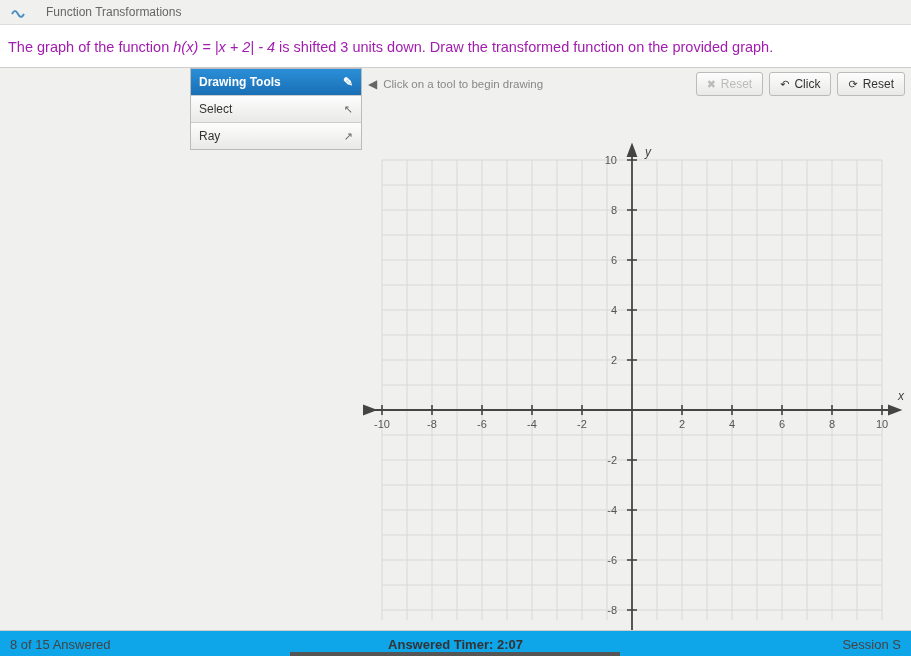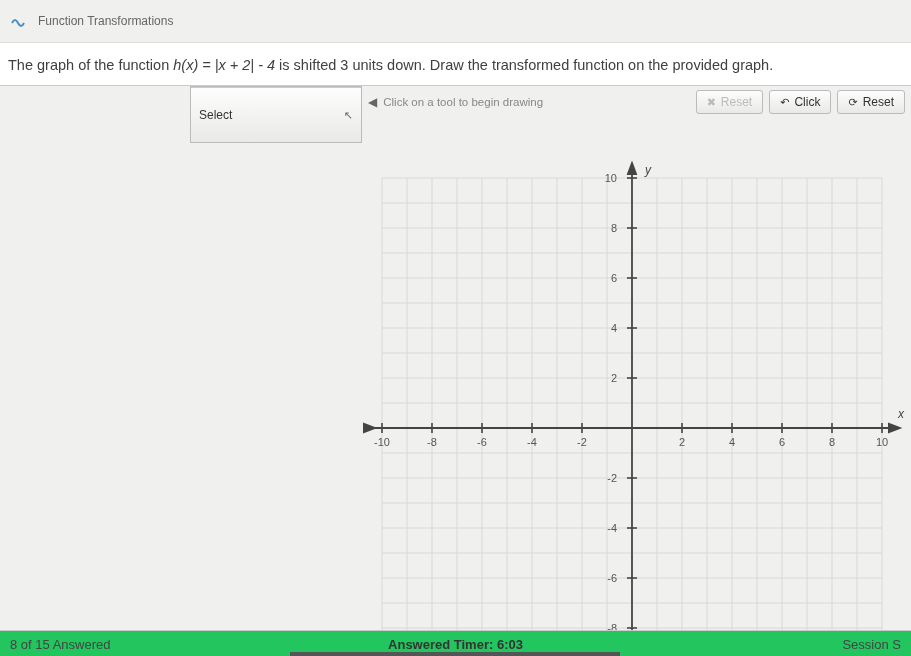--- a/index.html
+++ b/index.html
@@ -5,37 +5,37 @@
     * { margin: 0; padding: 0; box-sizing: border-box; }
     body {
       font-family: Arial, sans-serif;
       background: #f0f0ee;
       width: 911px;
       height: 656px;
       overflow: hidden;
       position: relative;
     }
     .top-partial {
-      padding: 13px 10px;
+      padding: 4px 10px;
       font-size: 12px;
       color: #666;
       border-bottom: 1px solid #ddd;
       display: flex;
       align-items: center;
-      gap: 12px;
+      gap: 20px;
     }
     .top-partial .wave-icon {
       width: 16px; height: 16px;
       display: inline-block;
     }
     .question-bar {
       background: #fff;
       padding: 14px 8px 12px 8px;
       font-size: 14.5px;
-      color: #404040;
+      color: #a21caf;
       border-bottom: 1px solid #ccc;
     }
     .question-bar i { font-style: italic; }
     .workarea {
       display: flex;
       position: relative;
       height: 560px;
     }
     .tool-panel {
       width: 172px;
@@ -51,21 +51,21 @@
       font-weight: bold;
       padding: 6px 8px;
       display: flex;
       justify-content: space-between;
       align-items: center;
     }
     .tool-header .wrench-icon { font-size: 12px; }
     .tool-row {
       background: linear-gradient(#fdfdfd, #e9e9e7);
       border-top: 1px solid #ccc;
-      padding: 20px 8px;
+      padding: 6px 8px;
       font-size: 12px;
       color: #333;
       display: flex;
       justify-content: space-between;
       align-items: center;
       cursor: pointer;
       text-align: center;
     }
     .tool-row .tool-icon {
       font-size: 11px;
@@ -116,21 +116,21 @@
       position: absolute;
       top: 40px;
       left: 0;
     }
     .footer {
       position: absolute;
       bottom: 0;
       left: 0;
       right: 0;
       border-top: 1px solid #ccc;
-      background: #22c55e;
+      background: #0ea5e9;
       padding: 6px 10px 4px 10px;
       display: flex;
       align-items: center;
       font-size: 13px;
       color: #444;
       gap: 20px;
     }
     .footer .progress-line {
       position: absolute;
       bottom: 0;
@@ -162,23 +162,31 @@
   </span>
   <span>Function Transformations</span>
 </div>
 
 <div class="question-bar">
   <span>The graph of the function </span><i>h(x) = |x + 2| - 4</i><span> is shifted 3 units down. Draw the transformed function on the provided graph.</span>
 </div>
 
 <div class="workarea">
   <div class="tool-panel">
+    <div class="tool-header">
+      <span>Drawing Tools</span>
+      <span class="wrench-icon">✎</span>
+    </div>
     <div class="tool-row">
       <span>Select</span>
       <span class="tool-icon">↖</span>
+    </div>
+    <div class="tool-row">
+      <span>Ray</span>
+      <span class="tool-icon">↗</span>
     </div>
   </div>
 
   <div class="canvas-area">
     <div class="canvas-toolbar">
       <span class="collapse-icon">◀</span>
       <span>Click on a tool to begin drawing</span>
       <span class="toolbar-spacer"></span>
       <div class="tb-btn disabled">
         <span class="btn-icon">✖</span>
@@ -298,17 +306,17 @@
         <text x="536" y="260" font-size="12" font-style="italic" fill="#444">x</text>
       </svg>
     </div>
   </div>
 </div>
 
 <div class="footer">
   <span>8 of 15 Answered</span>
   <span class="center">
     <span>Answered Timer:</span>
-    <span>6:03</span>
+    <span>2:07</span>
   </span>
   <span class="right">Session S</span>
   <div class="progress-line"></div>
 </div>
 
 </body></html>

